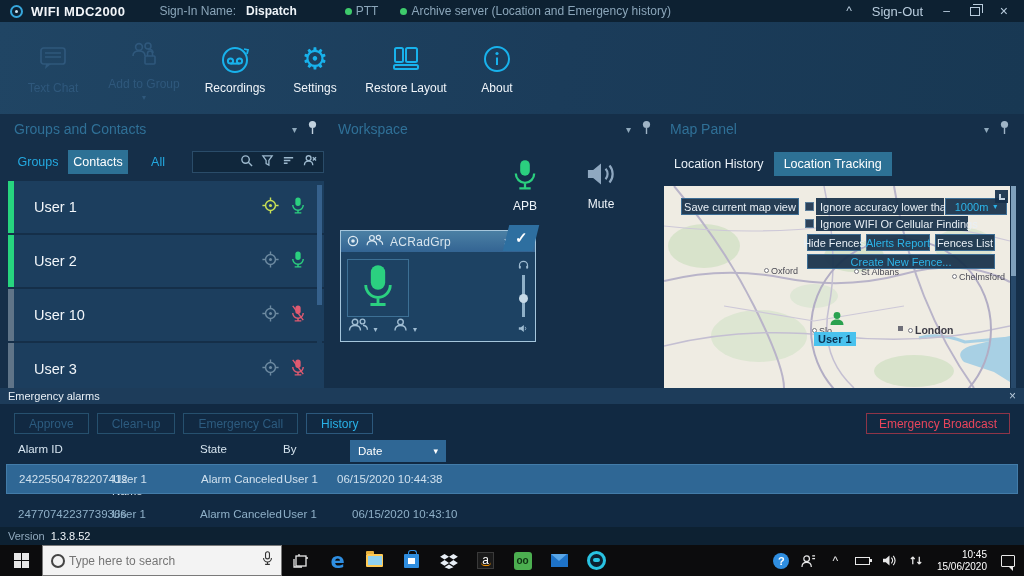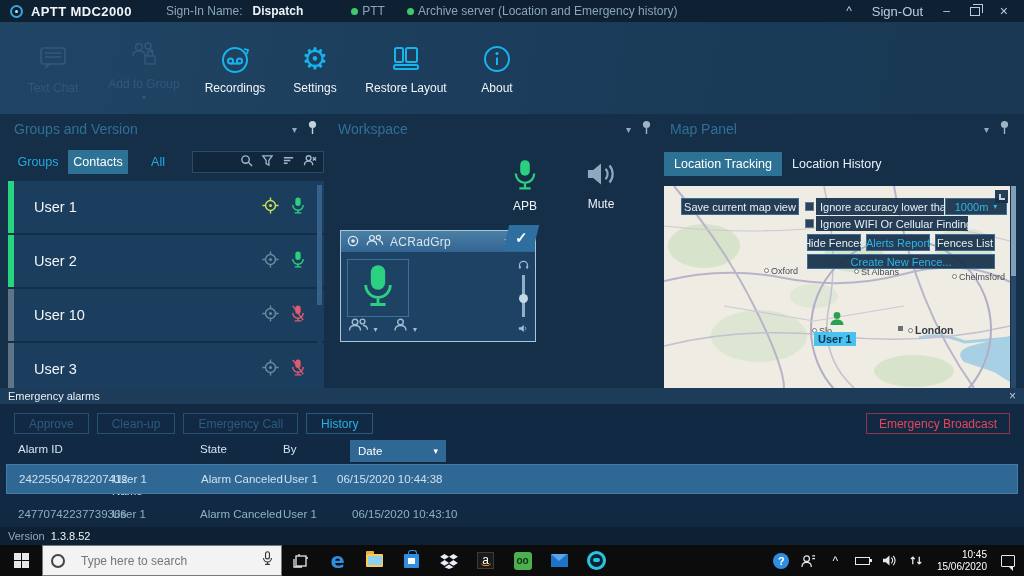--- a/index.html
+++ b/index.html
@@ -141,21 +141,21 @@
   #version-bar { left:0; top:527px; width:1024px; height:18px; background:#0d2132;
     display:flex; align-items:center; padding:0 8px; font-size:11px; color:#90a9bd; gap:6px;}
   #version-value { color:#f0f5fa; font-weight:normal;}
 
   
   #taskbar { left:0; top:545px; width:1024px; height:31px; background:#0c0c0d;
     display:flex; align-items:stretch; color:#e8e8e8;}
   #start-btn { width:42px; display:flex; align-items:center; justify-content:center;}
   .win-logo { display:grid; grid-template-columns:7px 7px; grid-template-rows:7px 7px; gap:1px;}
   .win-logo i{ background:#e8e8e8;}
-  #tb-search { width:240px; background:#f3f3f3; display:flex; align-items:center; gap:16px; padding:0 8px;
+  #tb-search { width:240px; background:#f3f3f3; display:flex; align-items:center; gap:4px; padding:0 8px;
     border:1px solid #7a7a7a;}
   #tb-search .cortana { width:14px; height:14px; border:2px solid #444; border-radius:50%;}
   #tb-search input { border:none; outline:none; background:transparent; flex:1; font-size:12px; color:#333;
     font-family:"Liberation Sans",sans-serif;}
   #tb-search .smic { color:#333; }
   .tb-icon { width:37px; display:flex; align-items:center; justify-content:center;}
   .edge-e { color:#2f8ee0; font-size:21px; font-weight:bold; font-family:"DejaVu Sans",sans-serif;}
   .folder { width:17px; height:13px; background:#ffca55; border-radius:1px; position:relative;}
   .folder::before{ content:""; position:absolute; left:0; top:-3px; width:8px; height:3px; background:#e8b13c;
     border-radius:1px 1px 0 0;}
@@ -188,21 +188,21 @@
   .actioncenter::after{ content:""; position:absolute; right:1px; bottom:-5px;
     border-left:4px solid transparent; border-top:4px solid #e8e8e8;}
 </style>
 </head>
 <body>
 
 <div id="stage">
 
   <div id="titlebar" class="abs">
     <span class="logo-ring"></span>
-    <span class="app-title">APTT MDC2000</span>
+    <span class="app-title">WIFI MDC2000</span>
     <span class="signin-label">Sign-In Name:</span>
     <span class="signin-value">Dispatch</span>
     <span class="tb-status">
       <span class="status-dot"></span>
       <span>PTT</span>
     </span>
     <span class="tb-status" style="margin-left:14px;">
       <span class="status-dot"></span>
       <span>Archive server (Location and Emergency history)</span>
     </span>
@@ -274,21 +274,21 @@
             <circle cx="16" cy="10.5" r="1.6" fill="currentColor" stroke="none"></circle>
           <path d="M16 14.5V22"></path>
         </svg>
       </span>
       <span class="tlabel">About</span>
     </div>
   </div>
 
   <div id="groups-panel" class="abs">
     <div class="panel-head">
-      <span class="panel-title">Groups and Version</span>
+      <span class="panel-title">Groups and Contacts</span>
       <span class="spacer"></span>
       <span class="head-caret">▾</span>
       <span class="pin">
         <svg width="11" height="15" viewBox="0 0 11 15" fill="currentColor">
             <circle cx="5.5" cy="4.5" r="3.6"></circle>
             <rect x="4.8" y="8" width="1.4" height="6"></rect>
           </svg>
       </span>
     </div>
     <div class="gtabs">
@@ -520,22 +520,22 @@
       <span class="spacer"></span>
       <span class="head-caret">▾</span>
       <span class="pin" style="color:#9fb4c6;">
         <svg width="11" height="15" viewBox="0 0 11 15" fill="currentColor">
             <circle cx="5.5" cy="4.5" r="3.6"></circle>
             <rect x="4.8" y="8" width="1.4" height="6"></rect>
           </svg>
       </span>
     </div>
     <div class="mtabs">
+      <span class="mtab">Location History</span>
       <span class="mtab active">Location Tracking</span>
-      <span class="mtab">Location History</span>
     </div>
 
     <div id="map">
       <svg width="346" height="202" viewBox="0 0 346 202">
         <rect width="346" height="202" fill="#efece3"></rect>
         <ellipse cx="40" cy="60" rx="36" ry="22" fill="#d8e3cb"></ellipse>
         <ellipse cx="95" cy="150" rx="48" ry="26" fill="#dde6d2"></ellipse>
         <ellipse cx="190" cy="70" rx="30" ry="16" fill="#d8e3cb"></ellipse>
         <ellipse cx="150" cy="110" rx="24" ry="12" fill="#dfe7d6"></ellipse>
         <ellipse cx="300" cy="60" rx="30" ry="18" fill="#dde6d2"></ellipse>

